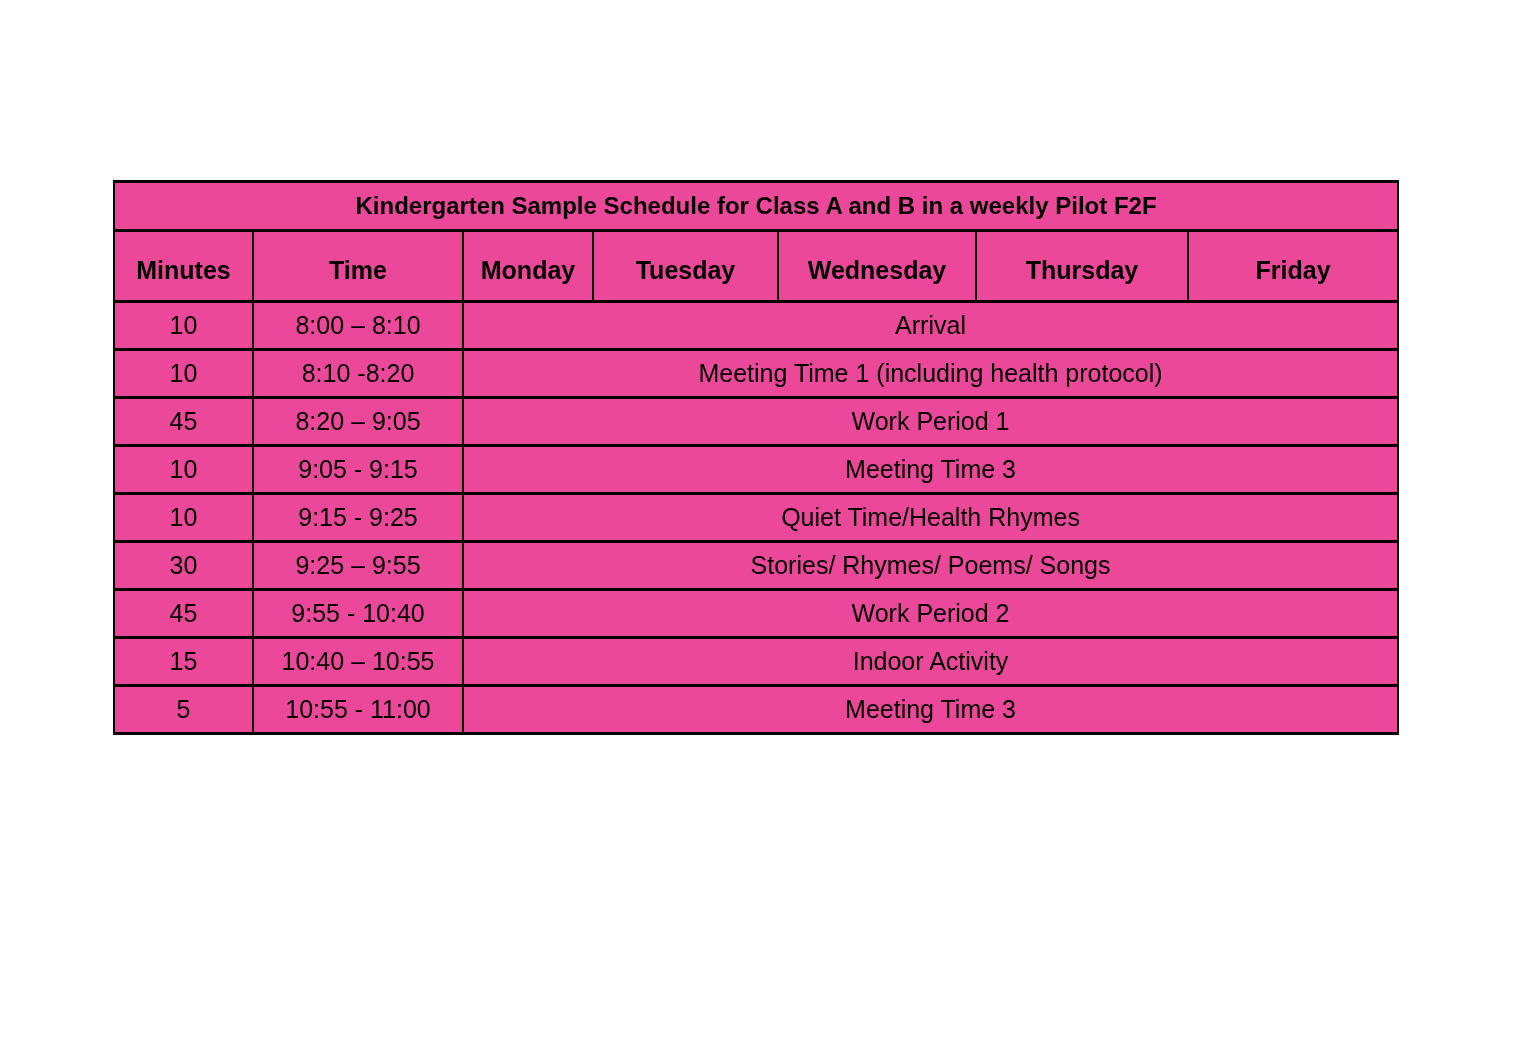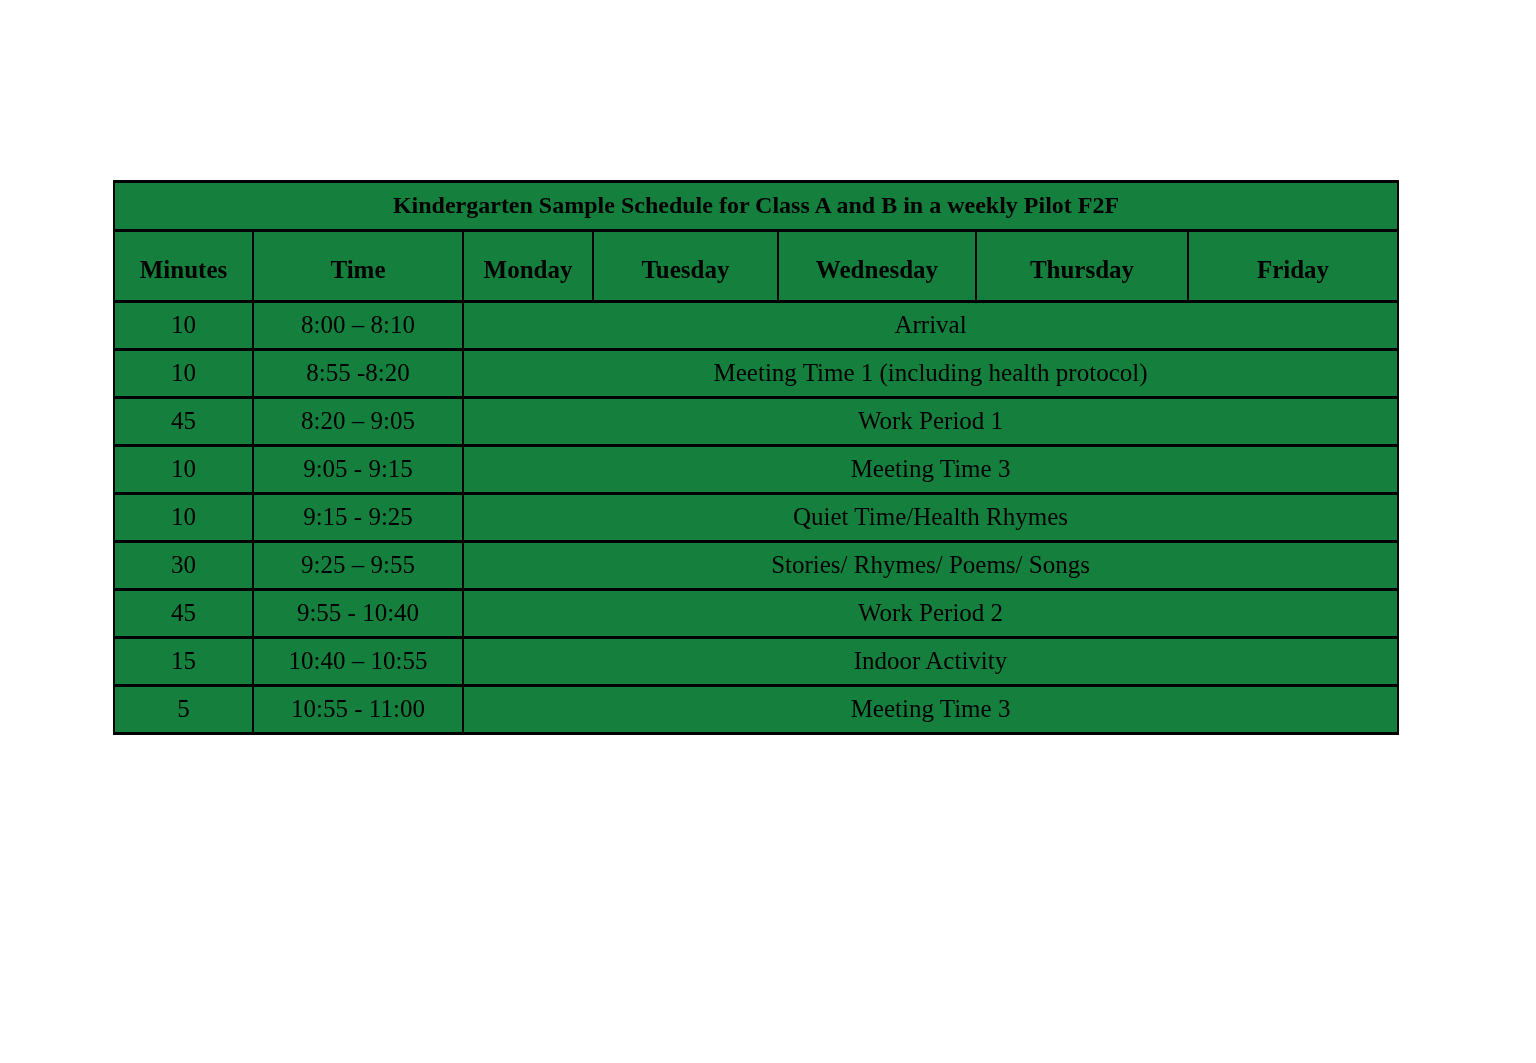--- a/index.html
+++ b/index.html
@@ -14,22 +14,21 @@
     font-family: "Liberation Sans", sans-serif;
     color: #000000;
   }
   table.schedule {
     position: absolute;
     left: 113px;
     top: 180px;
     width: 1284px;
     border-collapse: collapse;
     table-layout: fixed;
-    background: #15803d;
-    font-family: Liberation Serif, serif;
+    background: #ec4899;
   }
   table.schedule td,
   table.schedule th {
     border-style: solid;
     border-color: #000000;
     border-width: 3px 2px;
     padding: 0;
     font-size: 25px;
     line-height: 1.15;
     text-align: center;
@@ -86,21 +85,21 @@
       <th>Thursday</th>
       <th>Friday</th>
     </tr>
     <tr class="data-row">
       <td>10</td>
       <td>8:00 – 8:10</td>
       <td colspan="5">Arrival</td>
     </tr>
     <tr class="data-row">
       <td>10</td>
-      <td>8:55 -8:20</td>
+      <td>8:10 -8:20</td>
       <td colspan="5">Meeting Time 1 (including health protocol)</td>
     </tr>
     <tr class="data-row">
       <td>45</td>
       <td>8:20 – 9:05</td>
       <td colspan="5">Work Period 1</td>
     </tr>
     <tr class="data-row">
       <td>10</td>
       <td>9:05 - 9:15</td>

